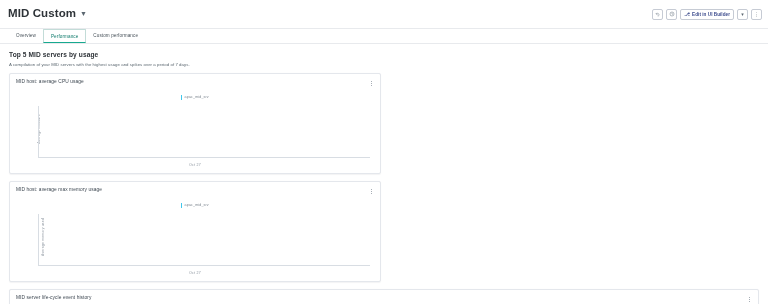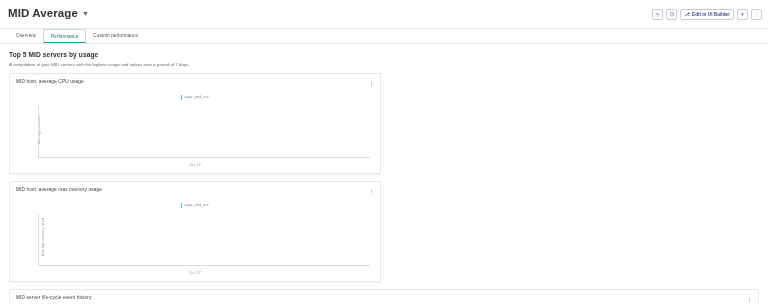--- a/index.html
+++ b/index.html
@@ -215,21 +215,21 @@
     text-align: center;
     font-size: 3.6px;
     color: #8b949e;
     letter-spacing: .2px;
   }
 </style>
 </head>
 <body>
 
 <div class="topbar">
-  <span class="app-title">MID Average</span>
+  <span class="app-title">MID Custom</span>
   <span class="title-caret">▼</span>
 
   <div class="topbar-right">
     <div class="icon-btn">
       <svg width="6" height="6" viewBox="0 0 12 12" aria-hidden="true">
         <path d="M4 3.5 L2 5.5 L4 7.5" fill="none" stroke="#6b7682" stroke-width="1"></path>
         <path d="M2.4 5.5 H7 a2.4 2.4 0 0 1 0 4.2 H5" fill="none" stroke="#6b7682" stroke-width="1"></path>
       </svg>
     </div>
     <div class="icon-btn">

